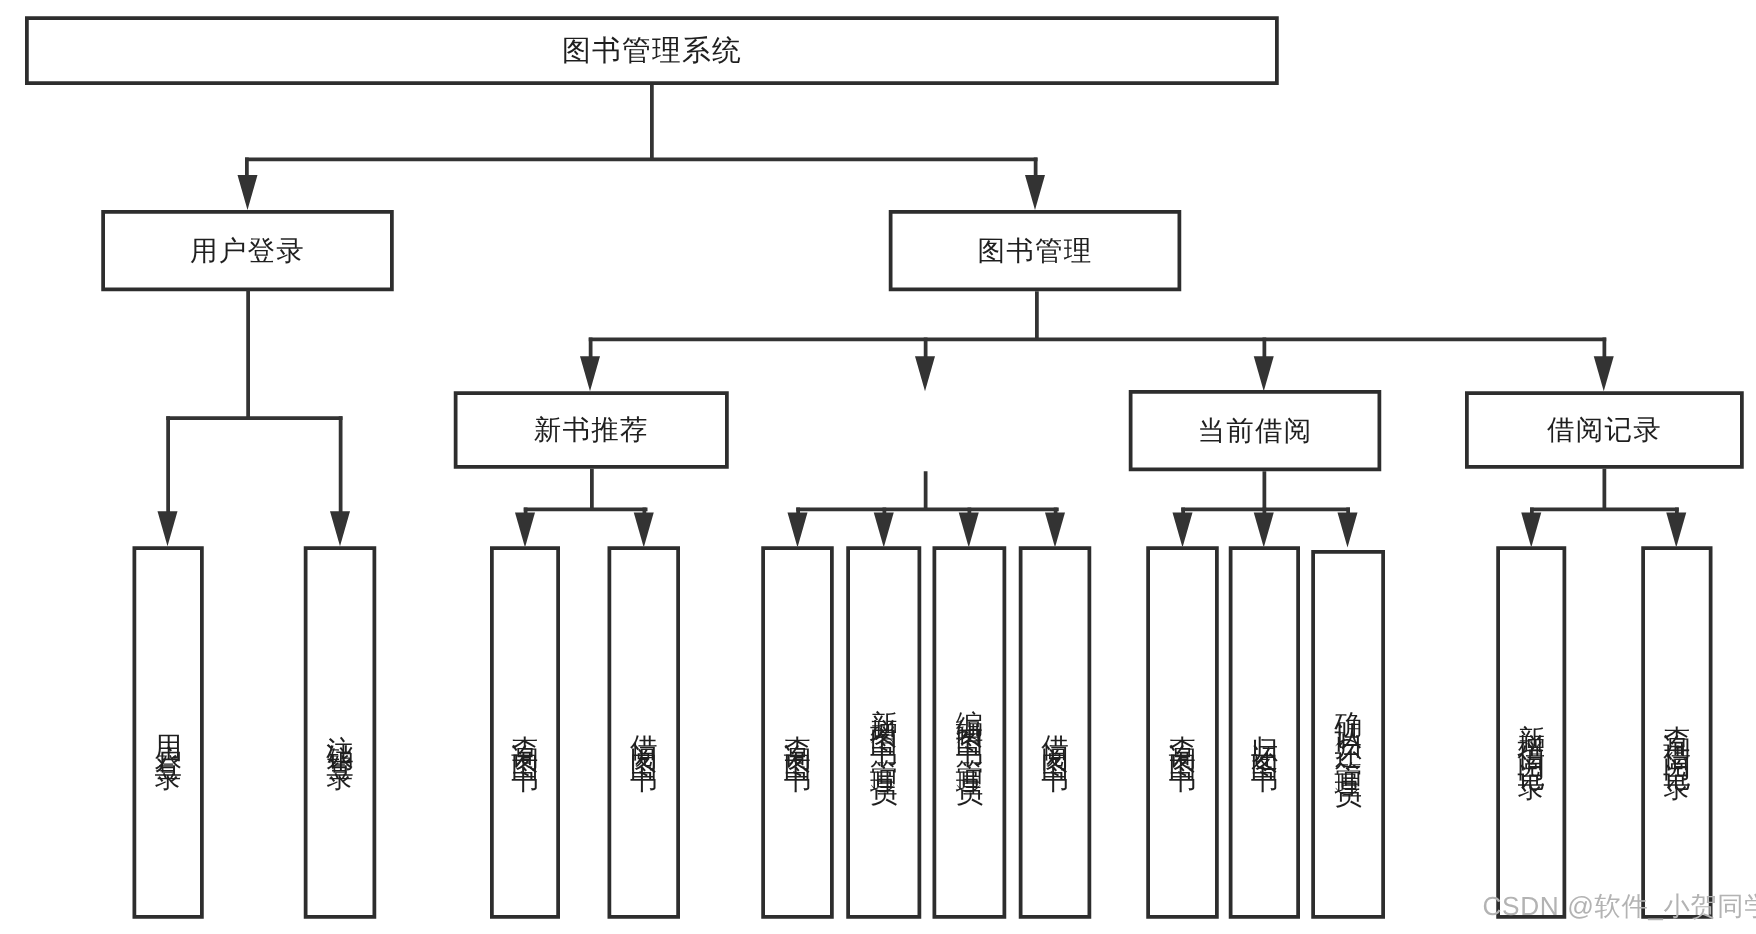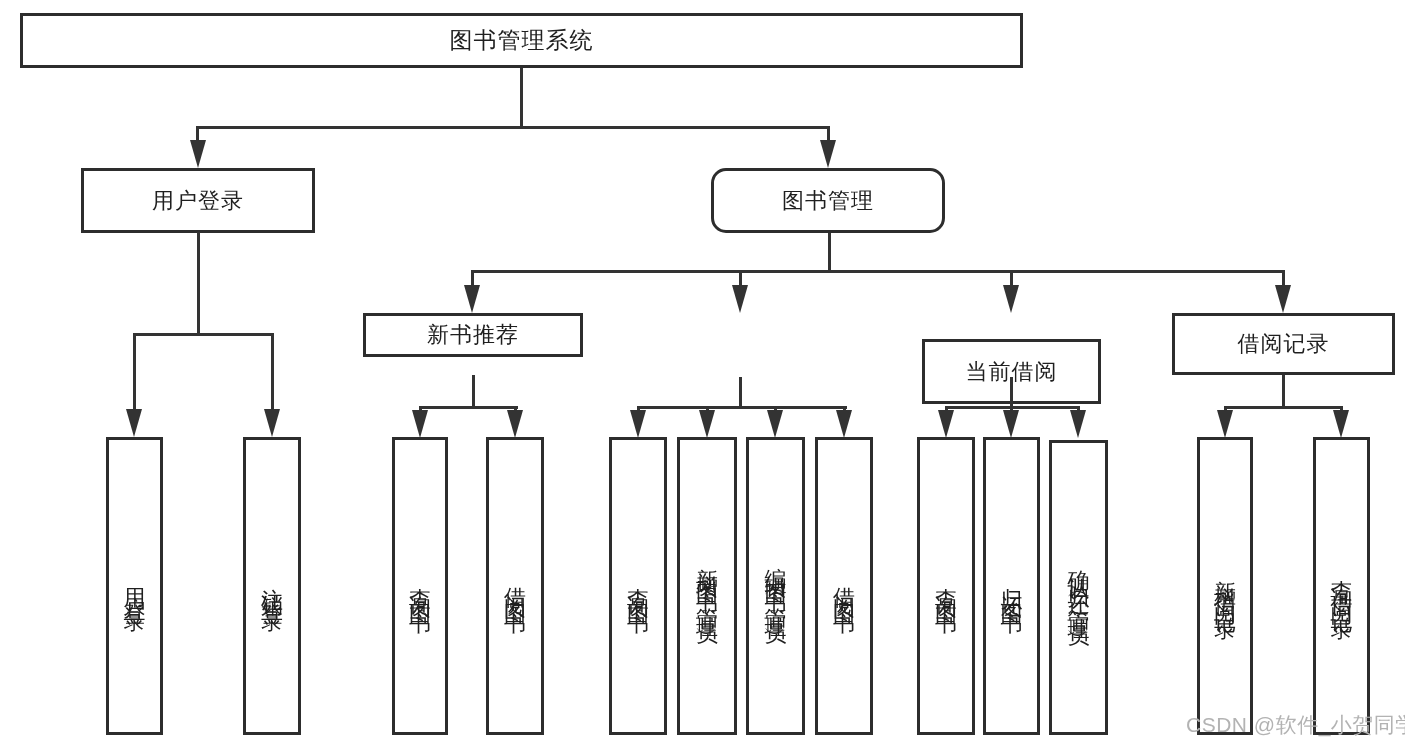--- a/index.html
+++ b/index.html
@@ -62,42 +62,42 @@
   <div class="node h-node root-node" style="left:20px;top:13px;width:1003px;height:55px;">图书管理系统</div>
 
   <div class="vl" style="left:520px;top:68px;height:59px;"></div>
   <div class="hl" style="left:196px;top:126px;width:634px;"></div>
   <div class="vl" style="left:196px;top:126px;height:20px;"></div>
   <div class="arrow" style="left:190px;top:140px;"></div>
   <div class="vl" style="left:827px;top:126px;height:20px;"></div>
   <div class="arrow" style="left:820px;top:140px;"></div>
 
   <div class="node h-node" style="left:81px;top:168px;width:234px;height:65px;">用户登录</div>
-  <div class="node h-node" style="left:711px;top:168px;width:234px;height:65px;border-radius:15px;">图书管理</div>
+  <div class="node h-node" style="left:711px;top:168px;width:234px;height:65px;">图书管理</div>
 
   <div class="vl" style="left:197px;top:232px;height:103px;"></div>
   <div class="hl" style="left:133px;top:333px;width:141px;"></div>
   <div class="vl" style="left:133px;top:333px;height:78px;"></div>
   <div class="arrow" style="left:126px;top:409px;"></div>
   <div class="vl" style="left:271px;top:333px;height:78px;"></div>
   <div class="arrow" style="left:264px;top:409px;"></div>
 
   <div class="vl" style="left:828px;top:233px;height:39px;"></div>
   <div class="hl" style="left:471px;top:270px;width:814px;"></div>
   <div class="vl" style="left:471px;top:270px;height:18px;"></div>
   <div class="arrow" style="left:464px;top:285px;"></div>
   <div class="vl" style="left:739px;top:270px;height:18px;"></div>
   <div class="arrow" style="left:732px;top:285px;"></div>
   <div class="vl" style="left:1010px;top:270px;height:18px;"></div>
   <div class="arrow" style="left:1003px;top:285px;"></div>
   <div class="vl" style="left:1282px;top:270px;height:18px;"></div>
   <div class="arrow" style="left:1275px;top:285px;"></div>
 
-  <div class="node h-node" style="left:363px;top:313px;width:220px;height:44px;">新书推荐</div>
-  <div class="node h-node" style="left:922px;top:312px;width:179px;height:65px;margin-top:27px;">当前借阅</div>
+  <div class="node h-node" style="left:363px;top:313px;width:220px;height:62px;">新书推荐</div>
+  <div class="node h-node" style="left:903px;top:312px;width:202px;height:65px;">当前借阅</div>
   <div class="node h-node" style="left:1172px;top:313px;width:223px;height:62px;">借阅记录</div>
 
   <div class="vl" style="left:472px;top:375px;height:33px;"></div>
   <div class="hl" style="left:419px;top:406px;width:99px;"></div>
   <div class="vl" style="left:419px;top:406px;height:10px;"></div>
   <div class="arrow" style="left:412px;top:410px;"></div>
   <div class="vl" style="left:514px;top:406px;height:10px;"></div>
   <div class="arrow" style="left:507px;top:410px;"></div>
 
   <div class="vl" style="left:739px;top:377px;height:31px;"></div>

